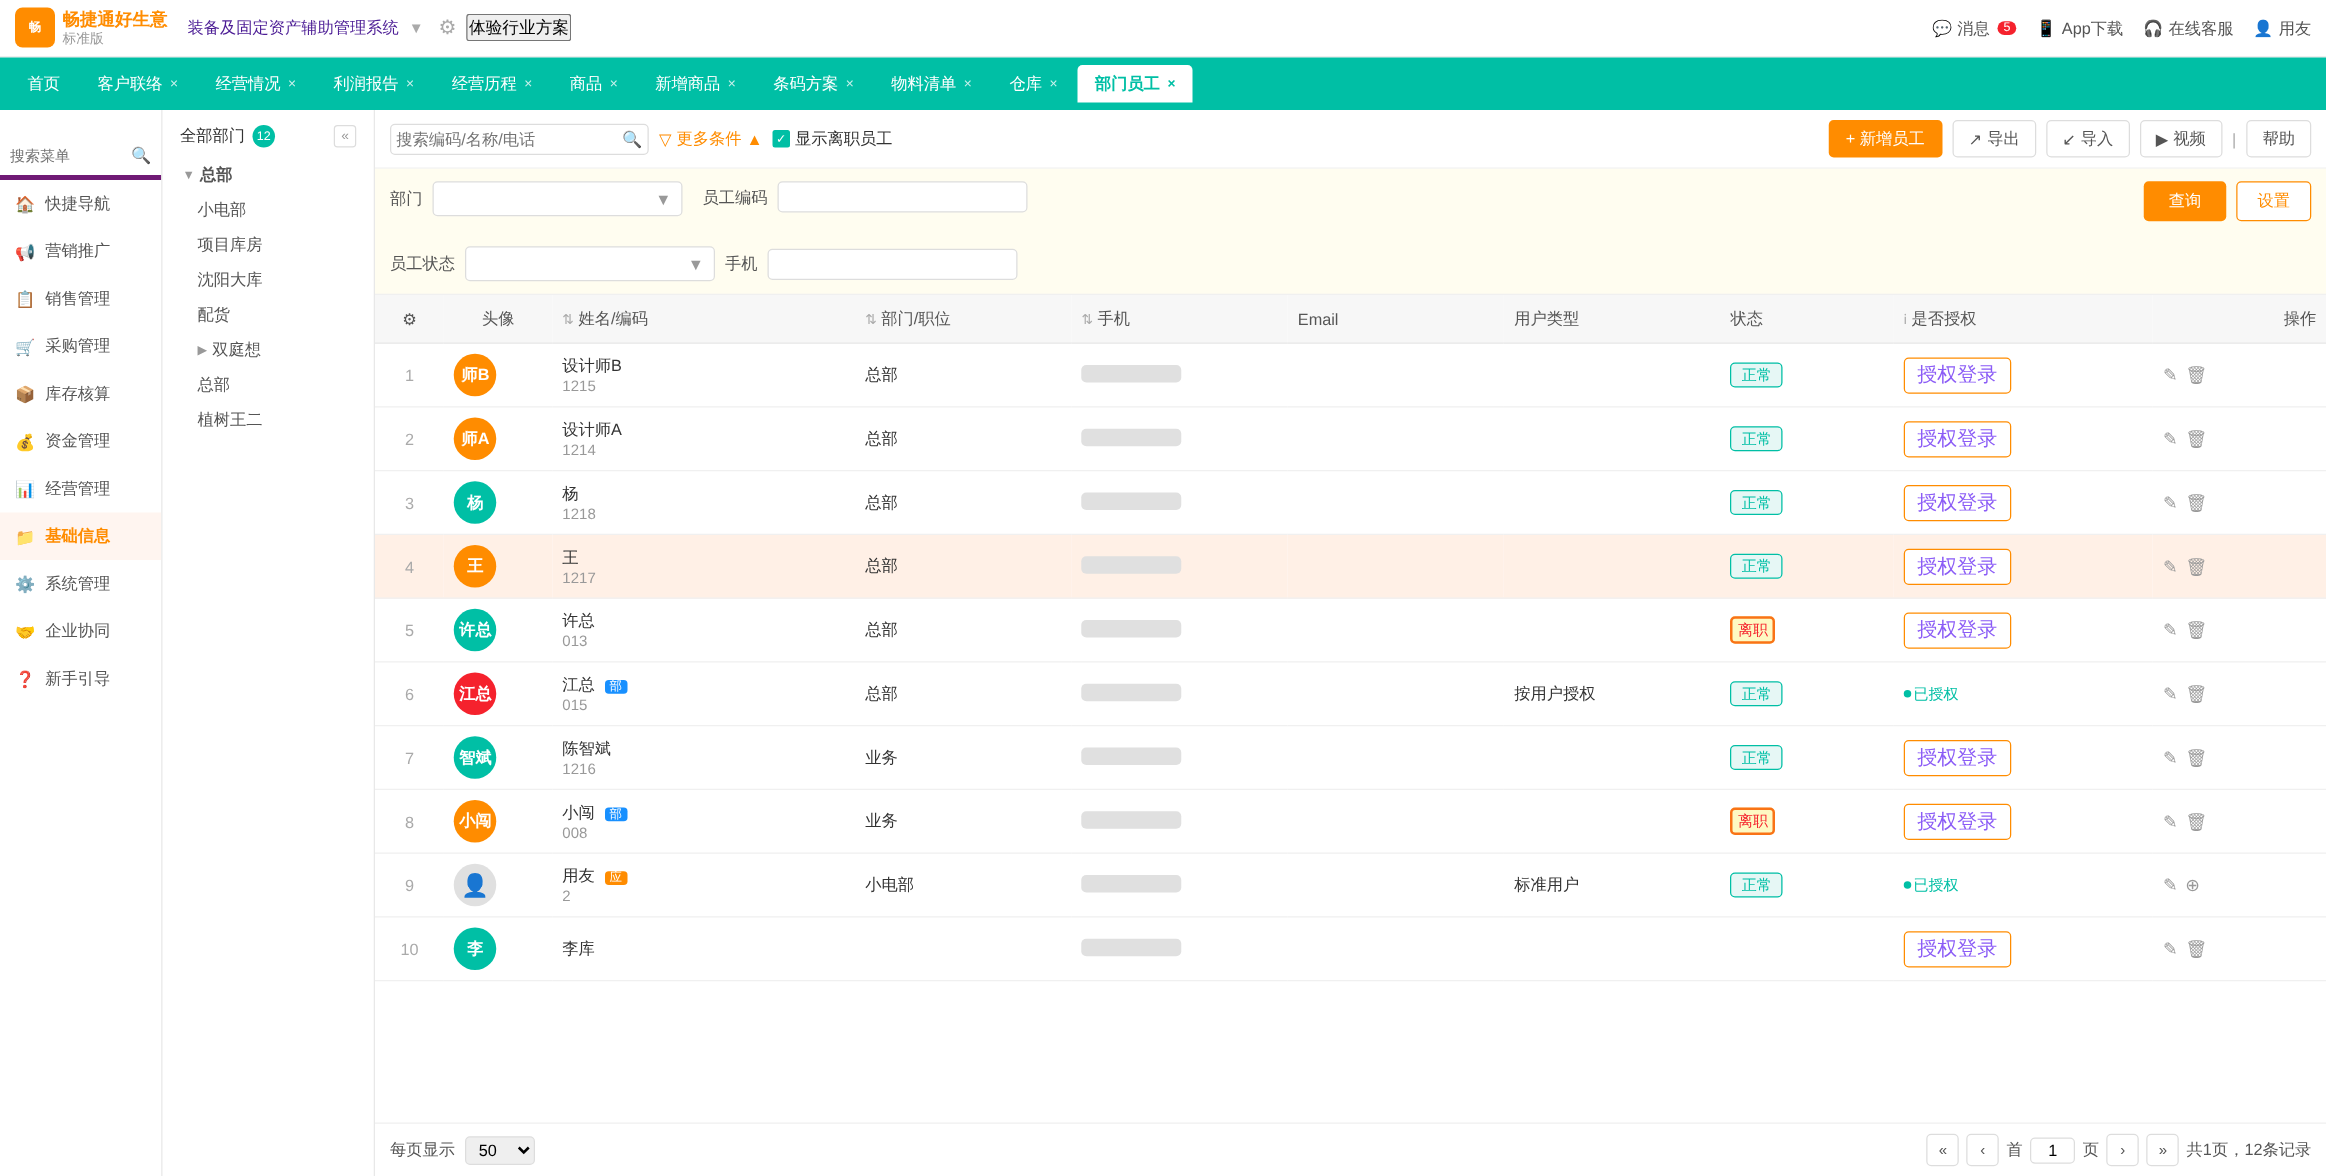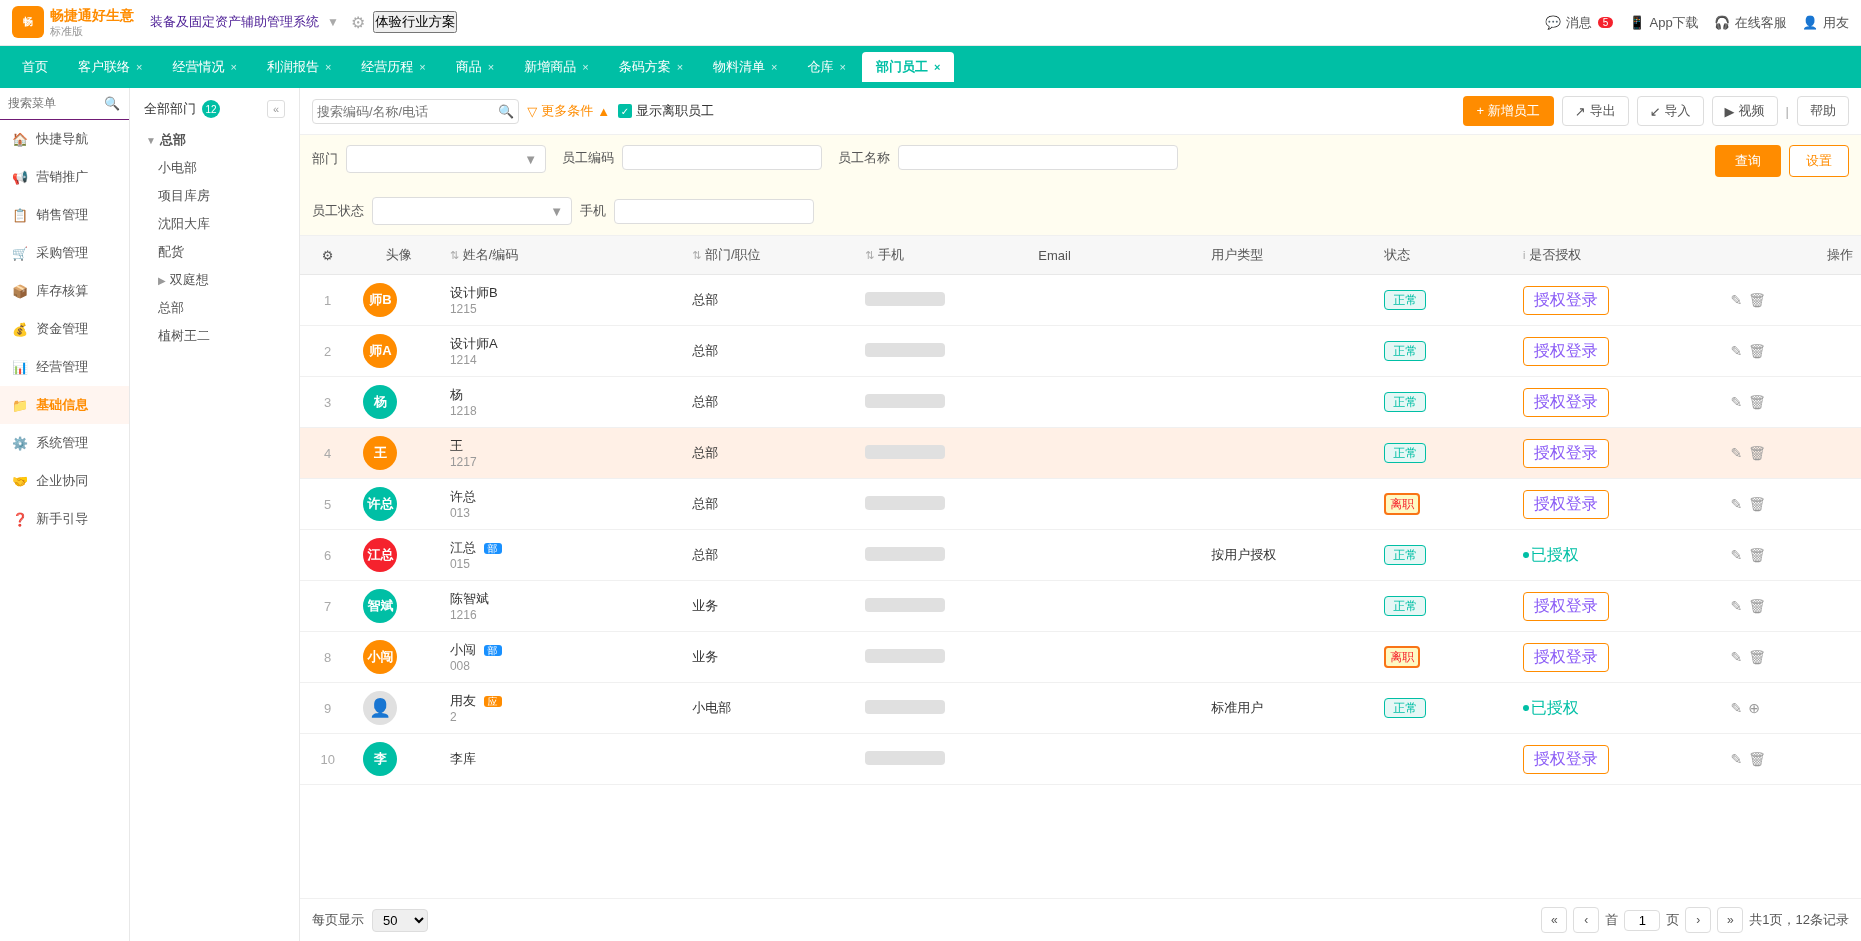--- a/index.html
+++ b/index.html
@@ -31,21 +31,21 @@
     }
     .nav-tab.active { background: #fff; color: #00bfa5; font-weight: bold; }
     .nav-tab .close-x { font-size: 11px; color: rgba(255,255,255,0.8); margin-left: 2px; }
     .nav-tab.active .close-x { color: #00bfa5; }
 
     
     .main-layout { display: flex; height: calc(941px - 46px - 42px); }
 
     
     .sidebar { width: 130px; background: #fff; border-right: 1px solid #e8e8e8; display: flex; flex-direction: column; overflow-y: auto; }
-    .sidebar-search { display: flex; align-items: flex-start; padding: 8px; border-bottom: 1px solid #701a75; }
+    .sidebar-search { display: flex; align-items: flex-end; padding: 8px; border-bottom: 4px solid #701a75; margin-top: 21px; }
     .sidebar-search input { flex: 1; border: none; outline: none; font-size: 12px; color: #999; }
     .sidebar-item {
       display: flex; align-items: center; padding: 10px 12px; cursor: pointer; font-size: 13px; color: #555; gap: 8px;
     }
     .sidebar-item.active { background: #fff5f0; color: #ff8c00; font-weight: bold; }
 
     
     .content-area { flex: 1; display: flex; overflow: hidden; }
 
     
@@ -92,21 +92,21 @@
     tbody tr.highlighted { background: #fff0e6; }
     tbody td { padding: 8px; font-size: 13px; color: #333; }
     .avatar { width: 34px; height: 34px; border-radius: 50%; display: flex; align-items: center; justify-content: center; color: #fff; font-size: 13px; font-weight: bold; }
     .avatar.orange { background: #ff8c00; }
     .avatar.teal { background: #00bfa5; }
     .avatar.red { background: #f5222d; }
     .avatar.gray { background: #ccc; }
     .status-normal { background: #e6f7f5; color: #00bfa5; border: 1px solid #00bfa5; border-radius: 4px; padding: 2px 8px; font-size: 12px; }
     .status-resigned { background: #fef9c3; color: #f5222d; border: 2px solid #f97316; border-radius: 4px; padding: 2px 4px; font-size: 12px; }
     .btn-auth { border: 1px solid #ff8c00; color: #8b5cf6; background: #fff; border-radius: 4px; padding: 3px 10px; cursor: pointer; font-size: 16px; white-space: nowrap; }
-    .auth-granted { color: #00bfa5; font-size: 16px; display: flex; align-items: center; gap: 2px; }
+    .auth-granted { color: #00bfa5; font-size: 12px; display: flex; align-items: center; gap: 2px; }
     .dot { width: 6px; height: 6px; background: #00bfa5; border-radius: 50%; display: inline-block; }
     .action-btns { display: flex; align-items: center; gap: 6px; }
     .action-btn { color: #999; cursor: pointer; font-size: 14px; }
     .tag-dept { background: #1890ff; color: #fff; border-radius: 3px; padding: 0 4px; font-size: 10px; margin-left: 4px; }
     .tag-apply { background: #ff8c00; color: #fff; border-radius: 3px; padding: 0 4px; font-size: 10px; margin-left: 4px; }
     .blurred { color: transparent; background: #e0e0e0; border-radius: 4px; display: inline-block; width: 80px; height: 14px; }
 
     
     .pagination { display: flex; align-items: center; justify-content: space-between; padding: 8px 12px; border-top: 1px solid #f0f0f0; background: #fff; font-size: 13px; }
     .pagination-left { display: flex; align-items: center; gap: 8px; color: #555; }
@@ -347,24 +347,20 @@
         <div class="filter-group">
           <span class="filter-label">部门</span>
           <div class="filter-select">
             <span style="color:#ccc;">　</span>
             <span>▼</span>
           </div>
         </div>
         <div class="filter-group">
           <span class="filter-label">员工编码</span>
           <input class="filter-input" type="text" style="width: 200px;">
-        </div>
-        <div class="filter-group">
-          <span class="filter-label">员工名称</span>
-          <input class="filter-input" type="text" style="width: 280px;">
         </div>
         <div class="filter-row-right">
           <button class="btn-query">查询</button>
           <button class="btn-set">设置</button>
         </div>
         <div style="width:100%;display:flex;align-items:center;gap:8px;margin-top:4px;">
           <span class="filter-label">员工状态</span>
           <div class="filter-select">
             <span style="color:#ccc;">　</span>
             <span>▼</span>

